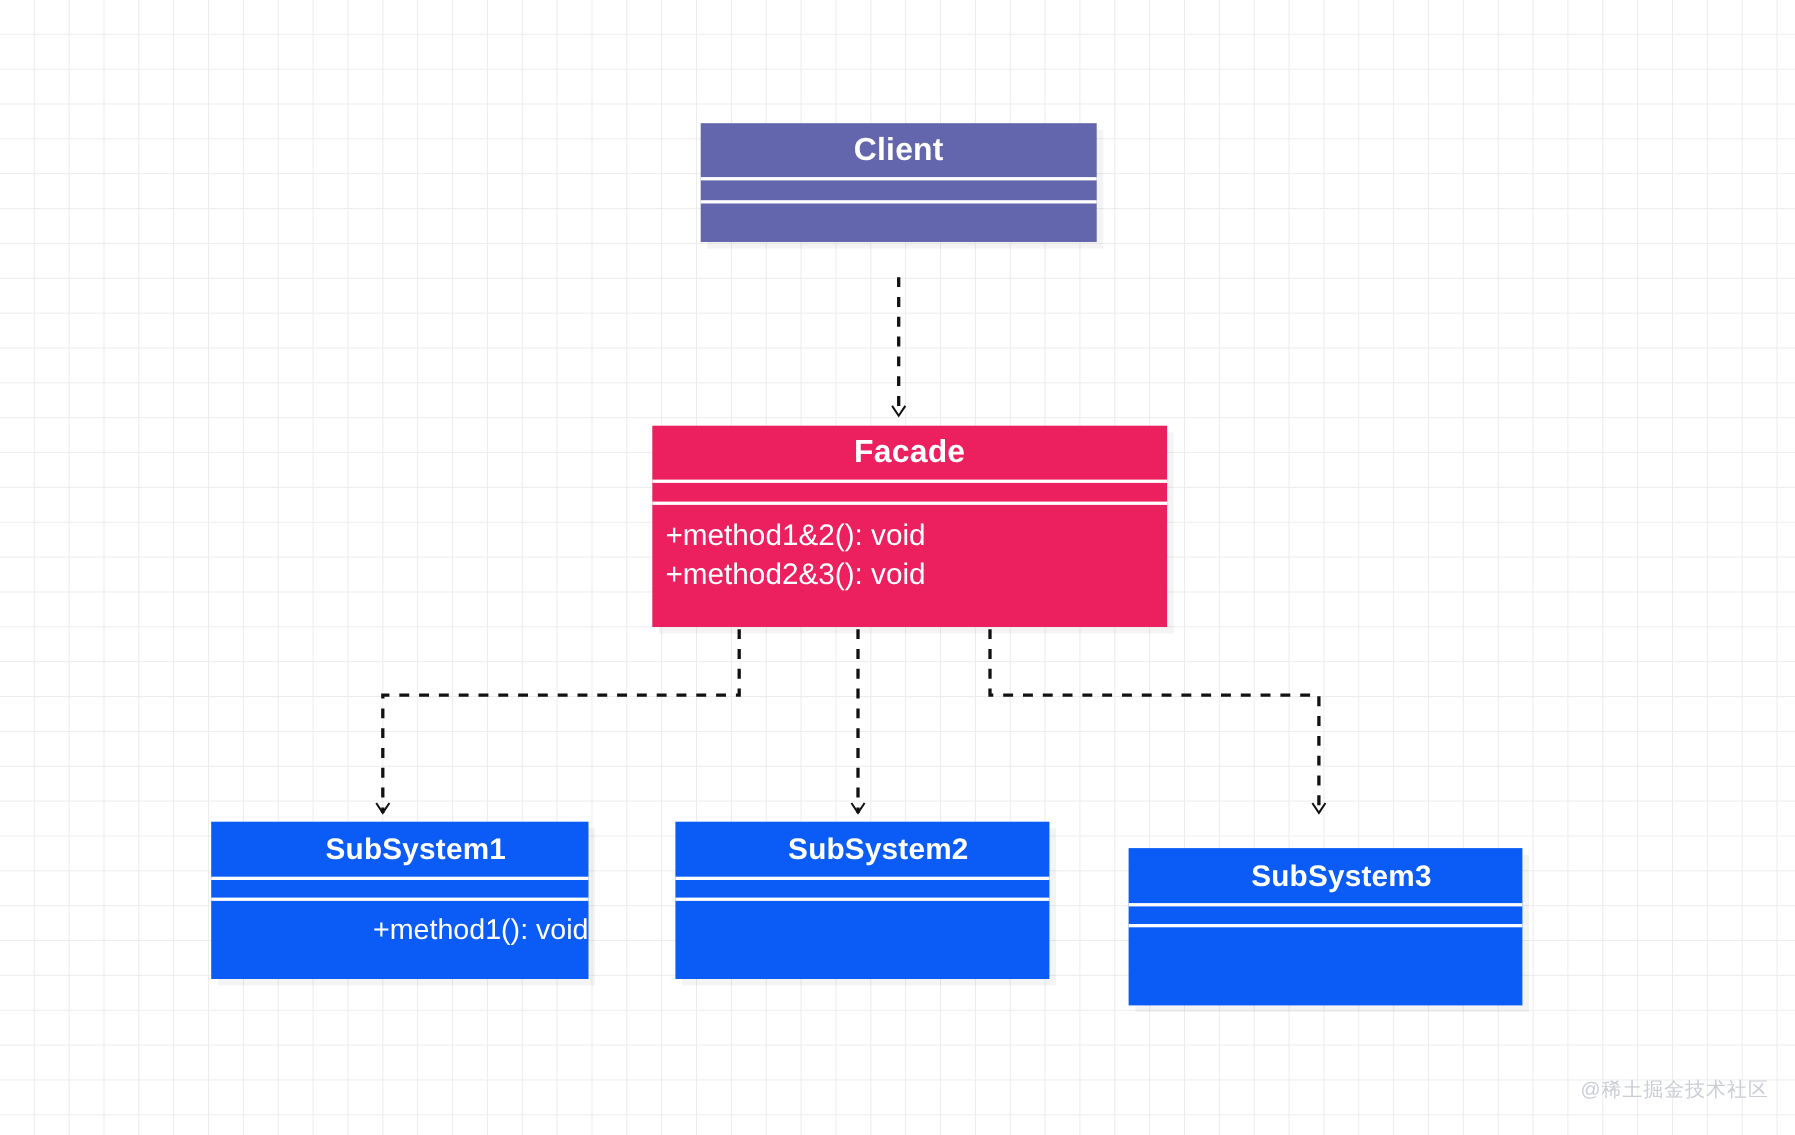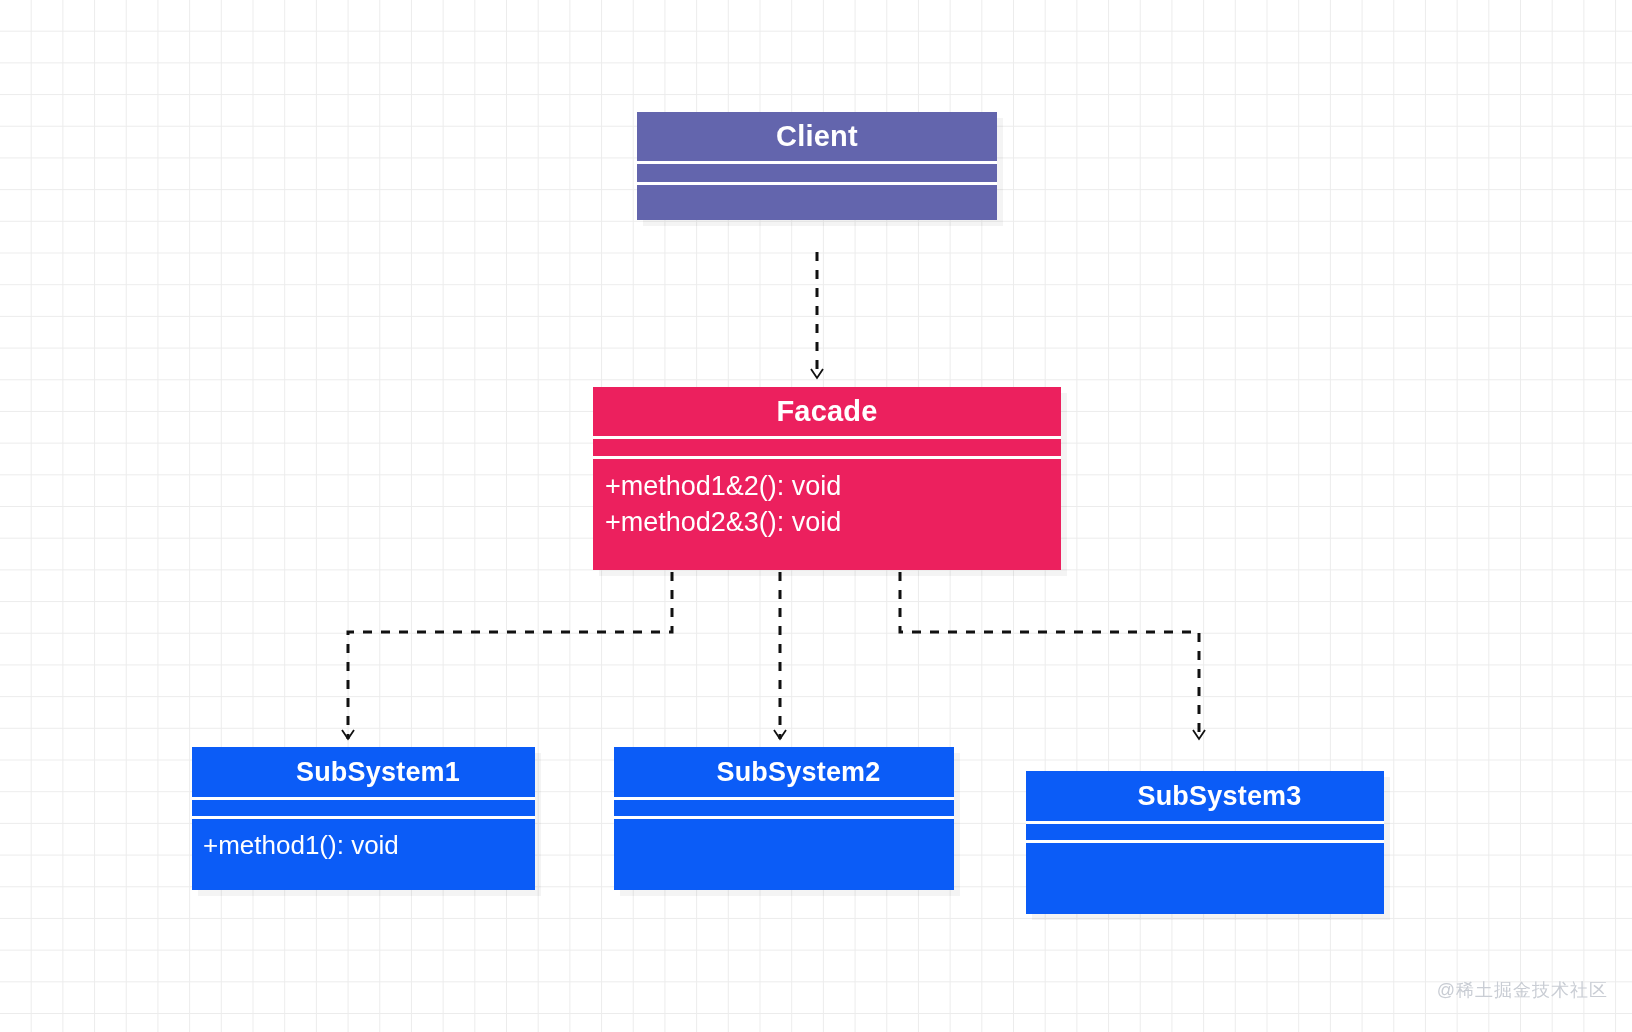--- a/index.html
+++ b/index.html
@@ -93,21 +93,21 @@
     height: 143px;
   }
   .subsystem .uml-title {
     font-size: 27px;
     line-height: 50px;
     height: 50px;
     padding-left: 29px;
   }
   .subsystem .uml-sep { height: 3px; }
   .subsystem .uml-attrs { height: 16px; }
-  .subsystem .uml-methods { padding: 8px 0 0 11px; }
+  .subsystem .uml-methods { padding: 8px 0 0 11px; text-align: right; }
   .subsystem .uml-method-line {
     font-size: 26px;
     line-height: 36px;
   }
 
   #box-sub1 { left: 192px; top: 747px; width: 343px; }
   #box-sub2 { left: 614px; top: 747px; width: 340px; }
   #box-sub3 { left: 1026px; top: 771px; width: 358px; }
 
   

